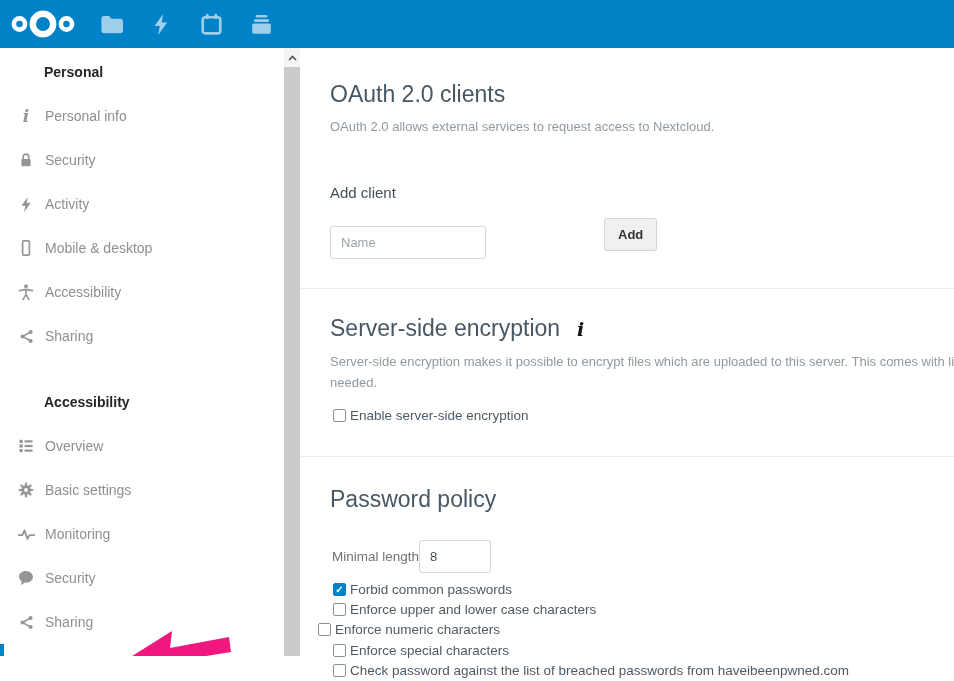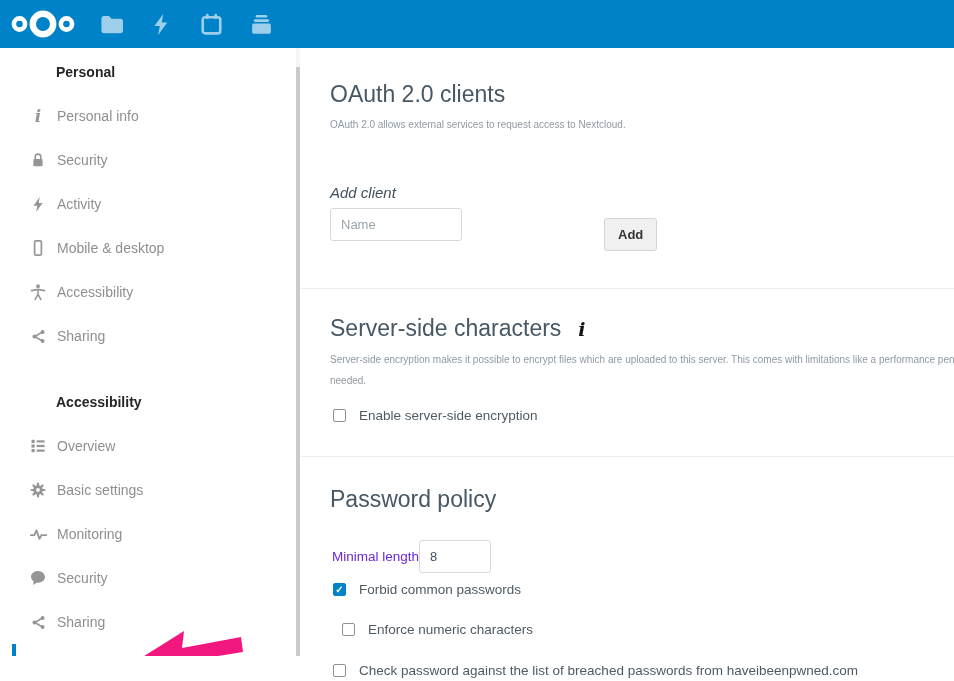--- a/index.html
+++ b/index.html
@@ -7,21 +7,21 @@
   body { font-family:"Liberation Sans", sans-serif; background:#fff; }
   #app { position:relative; width:954px; height:681px; overflow:hidden; background:#fff; }
 
   
   #topbar { position:absolute; left:0; top:0; width:954px; height:48px; background:#0082c9; }
   .logo { position:absolute; left:10px; top:5px; width:66px; height:38px; cursor:pointer; }
   .appbtn { position:absolute; top:0; width:50px; height:48px; display:flex; align-items:center; justify-content:center; cursor:pointer; }
   .appbtn svg { opacity:0.62; }
 
   
-  #sidebar { position:absolute; left:12px; top:48px; width:300px; height:608px; background:#fff; overflow:hidden; }
+  #sidebar { position:absolute; left:0; top:48px; width:300px; height:608px; background:#fff; overflow:hidden; }
   .sec-h { position:absolute; left:44px; height:28px; display:flex; align-items:center;
            font-size:14px; font-weight:bold; color:#252525; }
   .s-item { position:absolute; left:0; width:284px; height:44px; display:flex; align-items:center; cursor:pointer; }
   .s-ico { width:20px; margin-left:16px; display:flex; justify-content:center; align-items:center; color:#555; opacity:0.62; }
   .s-lbl { margin-left:9px; font-size:14px; color:#8f8f8f; }
   .s-item.active { border-left:4px solid #0082c9; }
   .s-item.active .s-ico { margin-left:12px; color:#000; opacity:1; }
   .s-item.active .s-lbl { color:#0c0c0c; }
   .serif-i { font-family:"DejaVu Serif", serif; font-style:italic; font-weight:bold; font-size:17px; line-height:1; }
 
@@ -31,36 +31,36 @@
   
   #sb { position:absolute; left:284px; top:0; width:16px; height:633px; background:#f1f1f1; }
   #sb-btn { position:absolute; left:0; top:0; width:16px; height:19px; background:#f5f5f5;
             display:flex; align-items:center; justify-content:center; cursor:pointer; }
   #sb-thumb { position:absolute; left:0; top:19px; width:16px; height:614px; background:#cbcbcb; cursor:pointer; }
 
   
   #content { position:absolute; left:300px; top:48px; width:654px; height:633px; background:#fff; }
   .divider { position:absolute; left:1px; width:653px; height:1px; background:#ececec; }
   .h2 { position:absolute; left:30px; font-size:23px; font-weight:400; color:#475763; white-space:nowrap; }
-  .desc { position:absolute; left:30px; font-size:10px; color:#8f9aa3; white-space:nowrap; }
-  .sub-h { position:absolute; left:30px; font-size:15px; color:#43505b;font-style:italic; }
+  .desc { position:absolute; left:30px; font-size:13px; color:#8f9aa3; white-space:nowrap; }
+  .sub-h { position:absolute; left:30px; font-size:15px; color:#43505b; }
   .txt-input { height:33px; border:1px solid #d8d8d8; border-radius:3px; padding:0 10px;
                font-size:13px; color:#43505b; font-family:"Liberation Sans", sans-serif; outline:none; }
   .txt-input::placeholder { color:#9aa4ad; }
   .btn { position:absolute; height:33px; padding:0 13px; background:#f0f0f0; border:1px solid #d4d4d4;
          border-radius:3px; font-size:13px; font-weight:bold; color:#333; cursor:pointer;
          font-family:"Liberation Sans", sans-serif; }
   .cb-row { position:absolute; display:flex; align-items:center; cursor:pointer; }
   .cb { width:13px; height:13px; border:1px solid #8a929a; border-radius:2px; background:#fff;
         flex:0 0 13px; display:flex; align-items:center; justify-content:center; }
   .cb.checked { background:#0082c9; border-color:#0082c9; color:#fff; font-size:10px; font-weight:bold; line-height:1; }
-  .cb-lbl { margin-left:13px; font-size:13.5px; color:#4e5a64; white-space:nowrap; }
+  .cb-lbl { margin-left:4px; font-size:13.5px; color:#4e5a64; white-space:nowrap; }
   .info-i { font-family:"DejaVu Serif", serif; font-style:italic; font-weight:bold;
             font-size:19px; color:#141414; margin-left:17px; cursor:pointer; }
-  .field-lbl { position:absolute; font-size:13.5px; color:#6d28d9; }
+  .field-lbl { position:absolute; font-size:13.5px; color:#737373; }
 </style>
 </head>
 <body>
 
 <div id="app">
 
   <header id="topbar">
     <svg class="logo" viewBox="0 0 66 38">
       <g fill="none" stroke="#fff">
         <circle cx="33" cy="19" r="10.2" stroke-width="6.4"></circle>
@@ -228,45 +228,53 @@
       </div>
       <div id="sb-thumb"></div>
     </div>
   </aside>
 
   <main id="content">
 
     <h2 class="h2" style="top:33px">OAuth 2.0 clients</h2>
     <div class="desc" style="top:71px">OAuth 2.0 allows external services to request access to Nextcloud.</div>
     <div class="sub-h" style="top:136px">Add client</div>
-    <input class="txt-input" style="position: absolute; left: 30px; top: 160px; width: 132px;" placeholder="Name">
+    <input class="txt-input" style="position: absolute; left: 30px; top: 178px; width: 156px;" placeholder="Name">
     <button class="btn" style="left:304px;top:170px">Add</button>
 
     <div class="divider" style="top:240px"></div>
 
-    <h2 class="h2" style="top:267px"><span>Server-side characters</span><span class="info-i">i</span></h2>
+    <h2 class="h2" style="top:267px"><span>Server-side encryption</span><span class="info-i">i</span></h2>
     <div class="desc" style="top:306px">Server-side encryption makes it possible to encrypt files which are uploaded to this server. This comes with limitations like a performance penalty, so enable this only if</div>
     <div class="desc" style="top:327px">needed.</div>
     <label class="cb-row" style="left:33px;top:360px">
       <span class="cb"></span>
       <span class="cb-lbl">Enable server-side encryption</span>
     </label>
 
     <div class="divider" style="top:408px"></div>
 
     <h2 class="h2" style="top:438px">Password policy</h2>
     <span class="field-lbl" style="left:32px;top:501px">Minimal length</span>
     <input class="txt-input" style="position: absolute; left: 119px; top: 492px; width: 72px;" value="8">
 
     <label class="cb-row" style="left:33px;top:534px">
       <span class="cb checked">✓</span>
       <span class="cb-lbl">Forbid common passwords</span>
     </label>
-    <label class="cb-row" style="left:42px;top:574px">
+    <label class="cb-row" style="left:33px;top:554px">
+      <span class="cb"></span>
+      <span class="cb-lbl">Enforce upper and lower case characters</span>
+    </label>
+    <label class="cb-row" style="left:18px;top:574px">
       <span class="cb"></span>
       <span class="cb-lbl">Enforce numeric characters</span>
+    </label>
+    <label class="cb-row" style="left:33px;top:595px">
+      <span class="cb"></span>
+      <span class="cb-lbl">Enforce special characters</span>
     </label>
     <label class="cb-row" style="left:33px;top:615px">
       <span class="cb"></span>
       <span class="cb-lbl">Check password against the list of breached passwords from haveibeenpwned.com</span>
     </label>
   </main>
 </div>
 
 </body></html>

